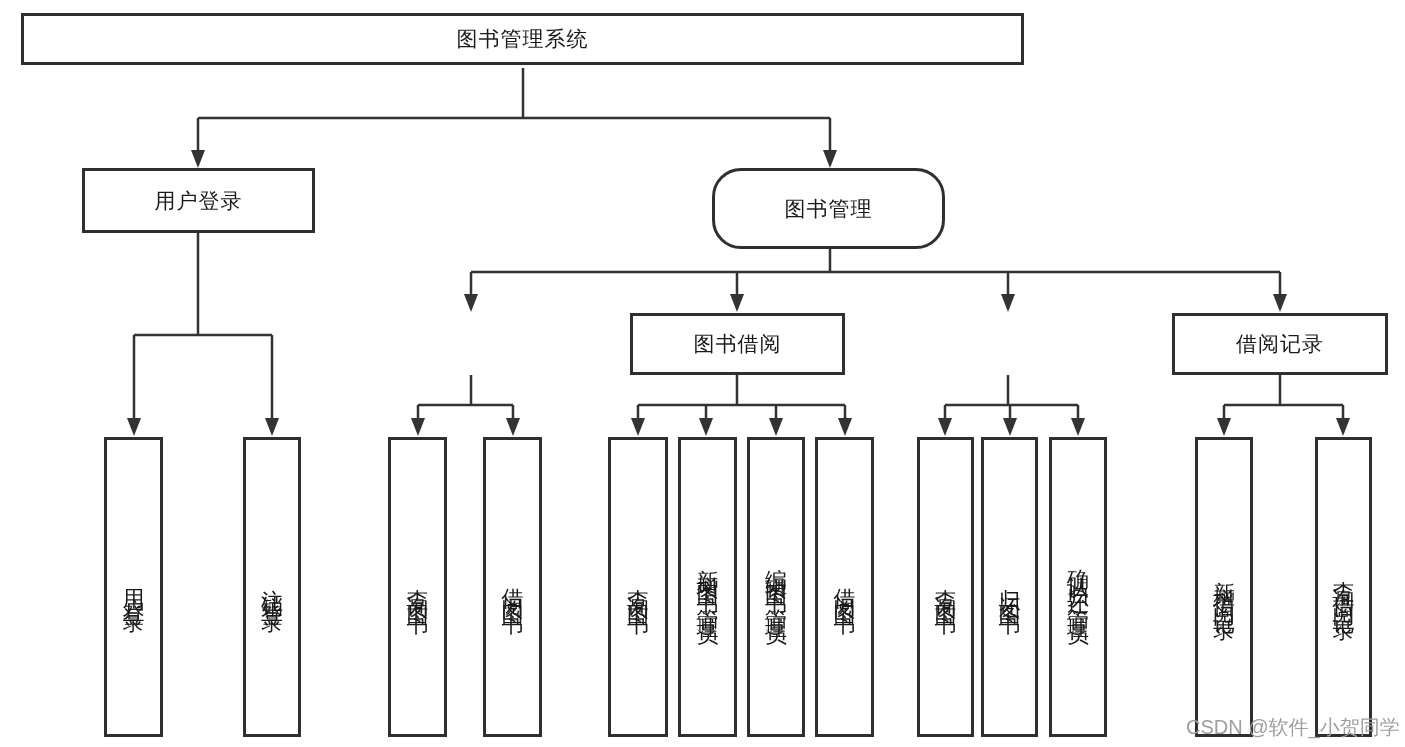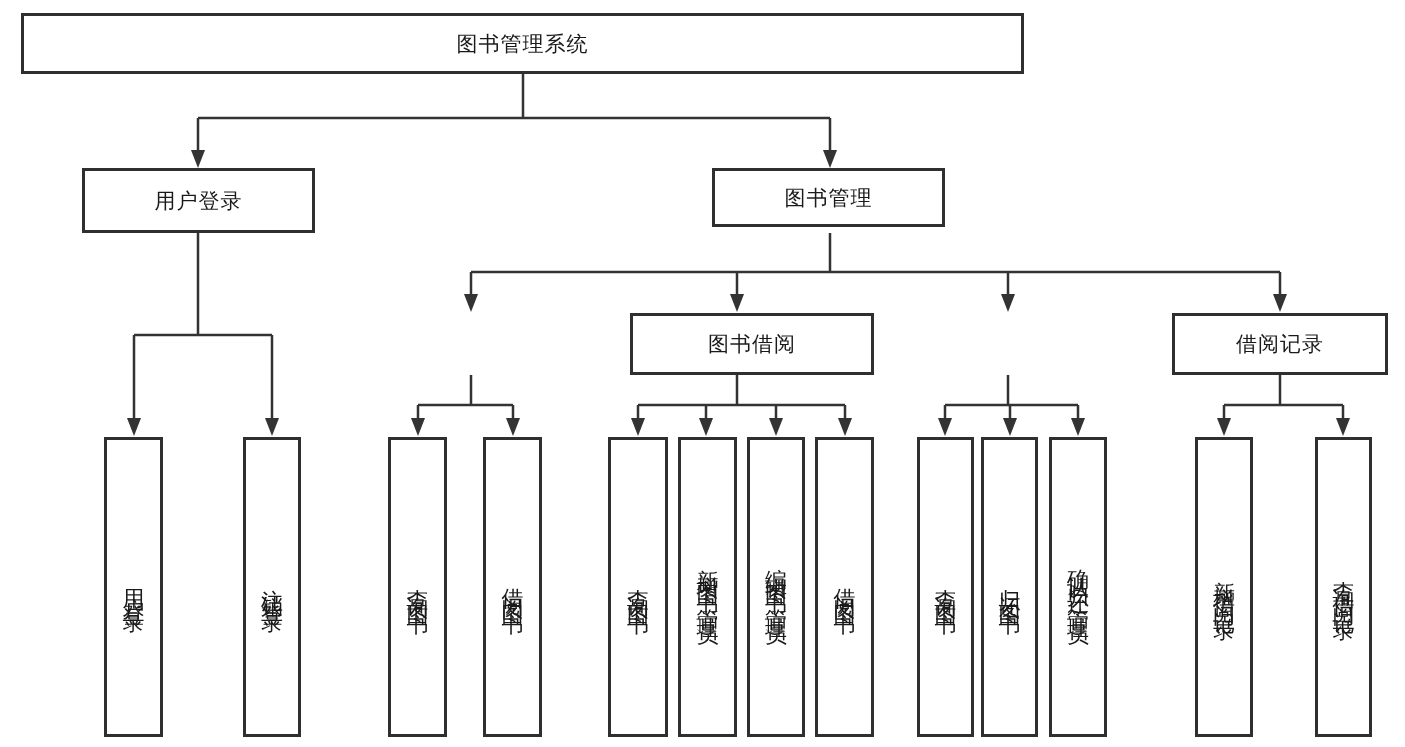--- a/index.html
+++ b/index.html
@@ -89,32 +89,32 @@
       <polygon points="769,418 783,418 776,436"></polygon>
       <polygon points="838,418 852,418 845,436"></polygon>
       <polygon points="938,418 952,418 945,436"></polygon>
       <polygon points="1003,418 1017,418 1010,436"></polygon>
       <polygon points="1071,418 1085,418 1078,436"></polygon>
       <polygon points="1217,418 1231,418 1224,436"></polygon>
       <polygon points="1336,418 1350,418 1343,436"></polygon>
     </g>
   </svg>
 
-  <div class="node h-label" style="left:21px; top:13px; width:1003px; height:61px;">
+  <div class="node h-label" style="left:21px; top:13px; width:1003px; height:52px;">
     <span>图书管理系统</span>
   </div>
 
   <div class="node h-label" style="left:82px; top:168px; width:233px; height:65px;">
     <span>用户登录</span>
   </div>
-  <div class="node h-label" style="left:712px; top:168px; width:233px; height:59px;">
+  <div class="node h-label" style="left:712px; top:168px; width:233px; height:81px;border-radius:29px;">
     <span>图书管理</span>
   </div>
 
-  <div class="node h-label" style="left:630px; top:313px; width:244px; height:62px;">
+  <div class="node h-label" style="left:630px; top:313px; width:215px; height:62px;">
     <span>图书借阅</span>
   </div>
   <div class="node h-label" style="left:1172px; top:313px; width:216px; height:62px;">
     <span>借阅记录</span>
   </div>
 
   <div class="node leaf" style="left:104px; top:437px; width:59px; height:300px;">
     <span>用户登录</span>
   </div>
   <div class="node leaf" style="left:243px; top:437px; width:58px; height:300px;">
@@ -147,14 +147,15 @@
   <div class="node leaf" style="left:1049px; top:437px; width:58px; height:300px;">
     <span>确认归还（管理员）</span>
   </div>
   <div class="node leaf" style="left:1195px; top:437px; width:58px; height:300px;">
     <span>新增借阅记录</span>
   </div>
   <div class="node leaf" style="left:1315px; top:437px; width:57px; height:300px;">
     <span>查询借阅记录</span>
   </div>
 
+  <div class="watermark">CSDN @软件_小贺同学</div>
 
 </div>
 
 </body></html>

